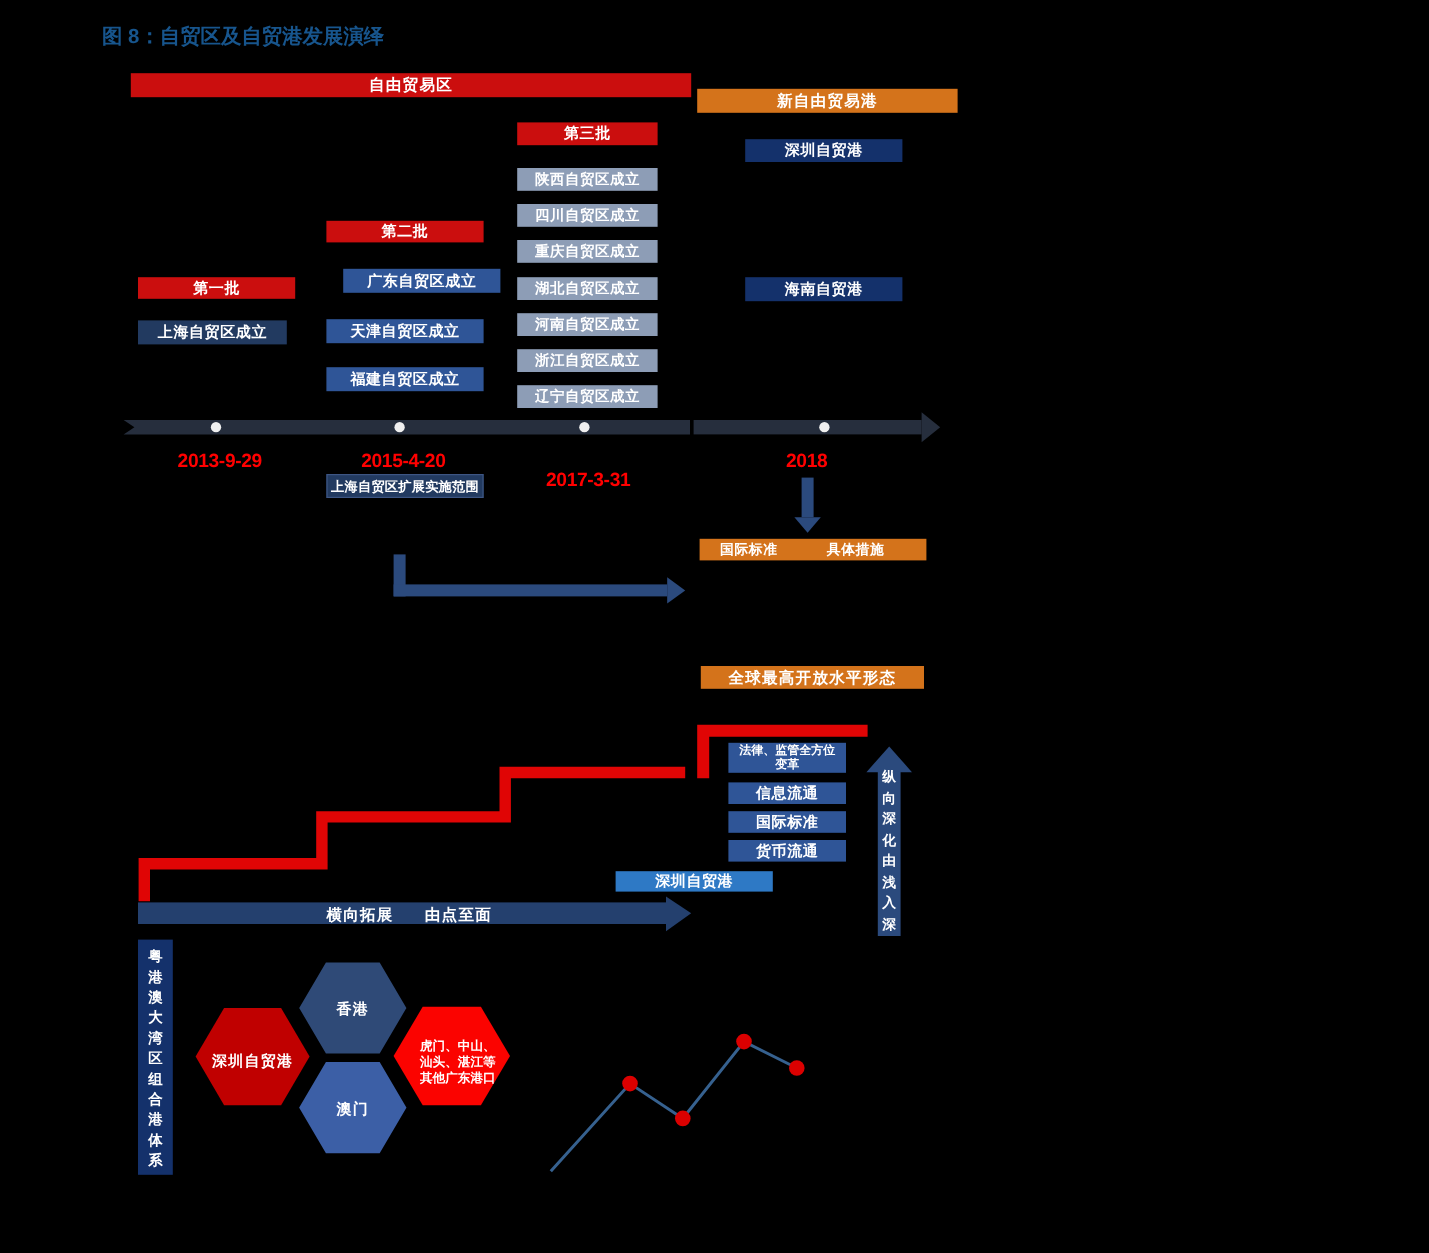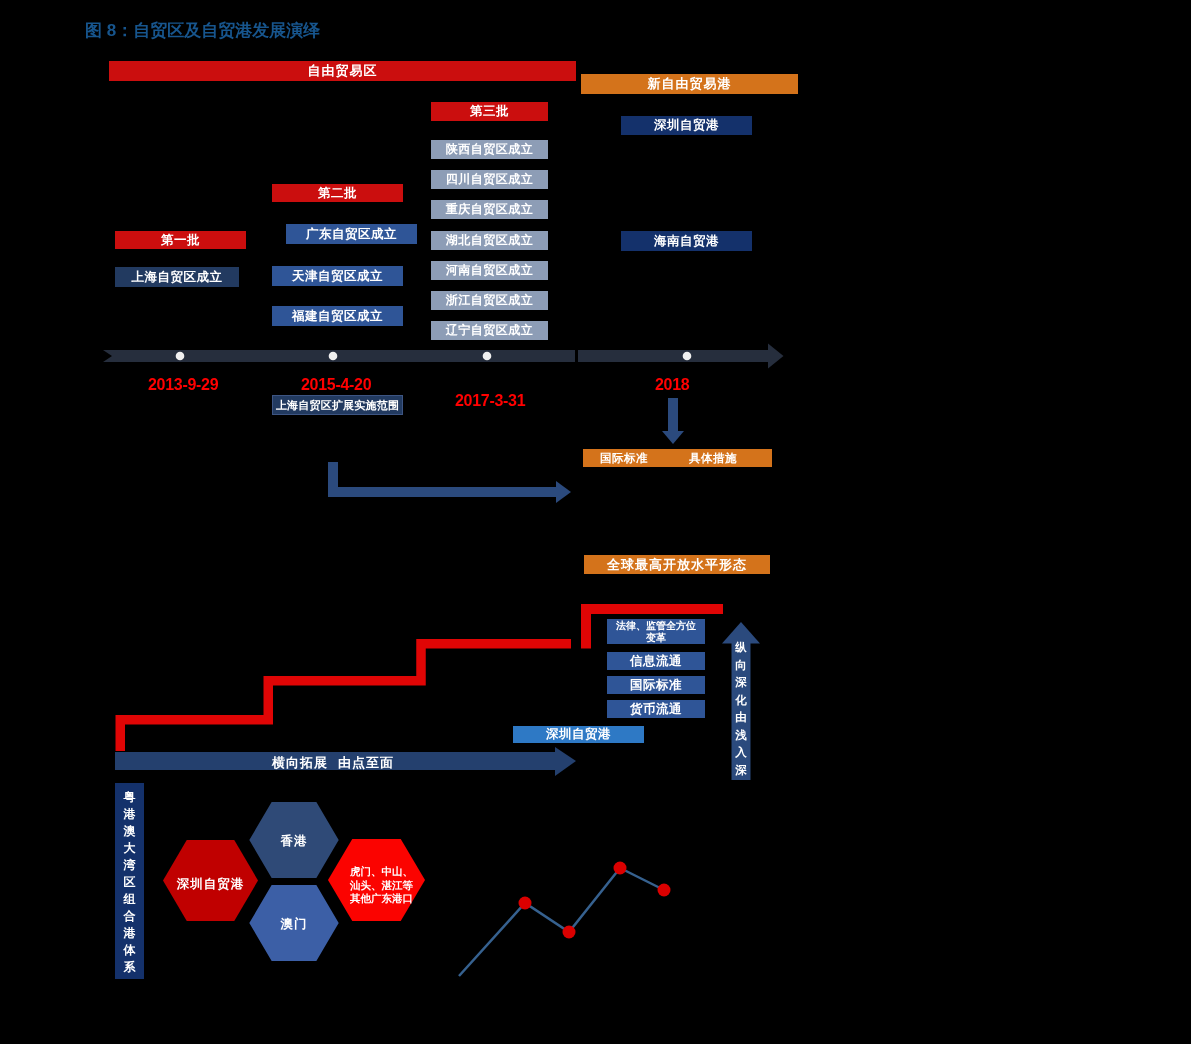--- a/index.html
+++ b/index.html
@@ -28,21 +28,21 @@
     color:#fff;font-weight:bold;font-size:12.5px;letter-spacing:0.5px;white-space:nowrap;
   }
   .box.small{font-size:12px;}
   .date{
     color:var(--c-dateRed,#FF0000);font-weight:bold;font-size:16px;text-align:left;
     width:64px;letter-spacing:-0.3px;white-space:nowrap;
   }
   .std-box{color:#fff;font-weight:bold;font-size:11.5px;}
   .std-box span{position:absolute;top:2px;white-space:nowrap;letter-spacing:0.5px;}
   .flow0{flex-direction:column;line-height:12px;font-size:10px;letter-spacing:0;}
-  .harrow-label{display:flex;gap:10px;color:#fff;font-weight:bold;font-size:13px;letter-spacing:1px;white-space:nowrap;}
+  .harrow-label{display:flex;gap:26px;color:#fff;font-weight:bold;font-size:13px;letter-spacing:1px;white-space:nowrap;}
   .vtext{
     color:#fff;font-weight:bold;display:flex;flex-direction:column;
     align-items:center;justify-content:space-between;text-align:center;
   }
   .varrow-text{left:730px;top:640px;width:22px;height:138px;font-size:11.5px;}
   .sidebar-text{left:115px;top:789px;width:29px;height:184px;font-size:12px;}
   svg{display:block;}
   svg text{font-family:"Liberation Sans",sans-serif;font-weight:bold;fill:#fff;}
 </style>
 </head>

